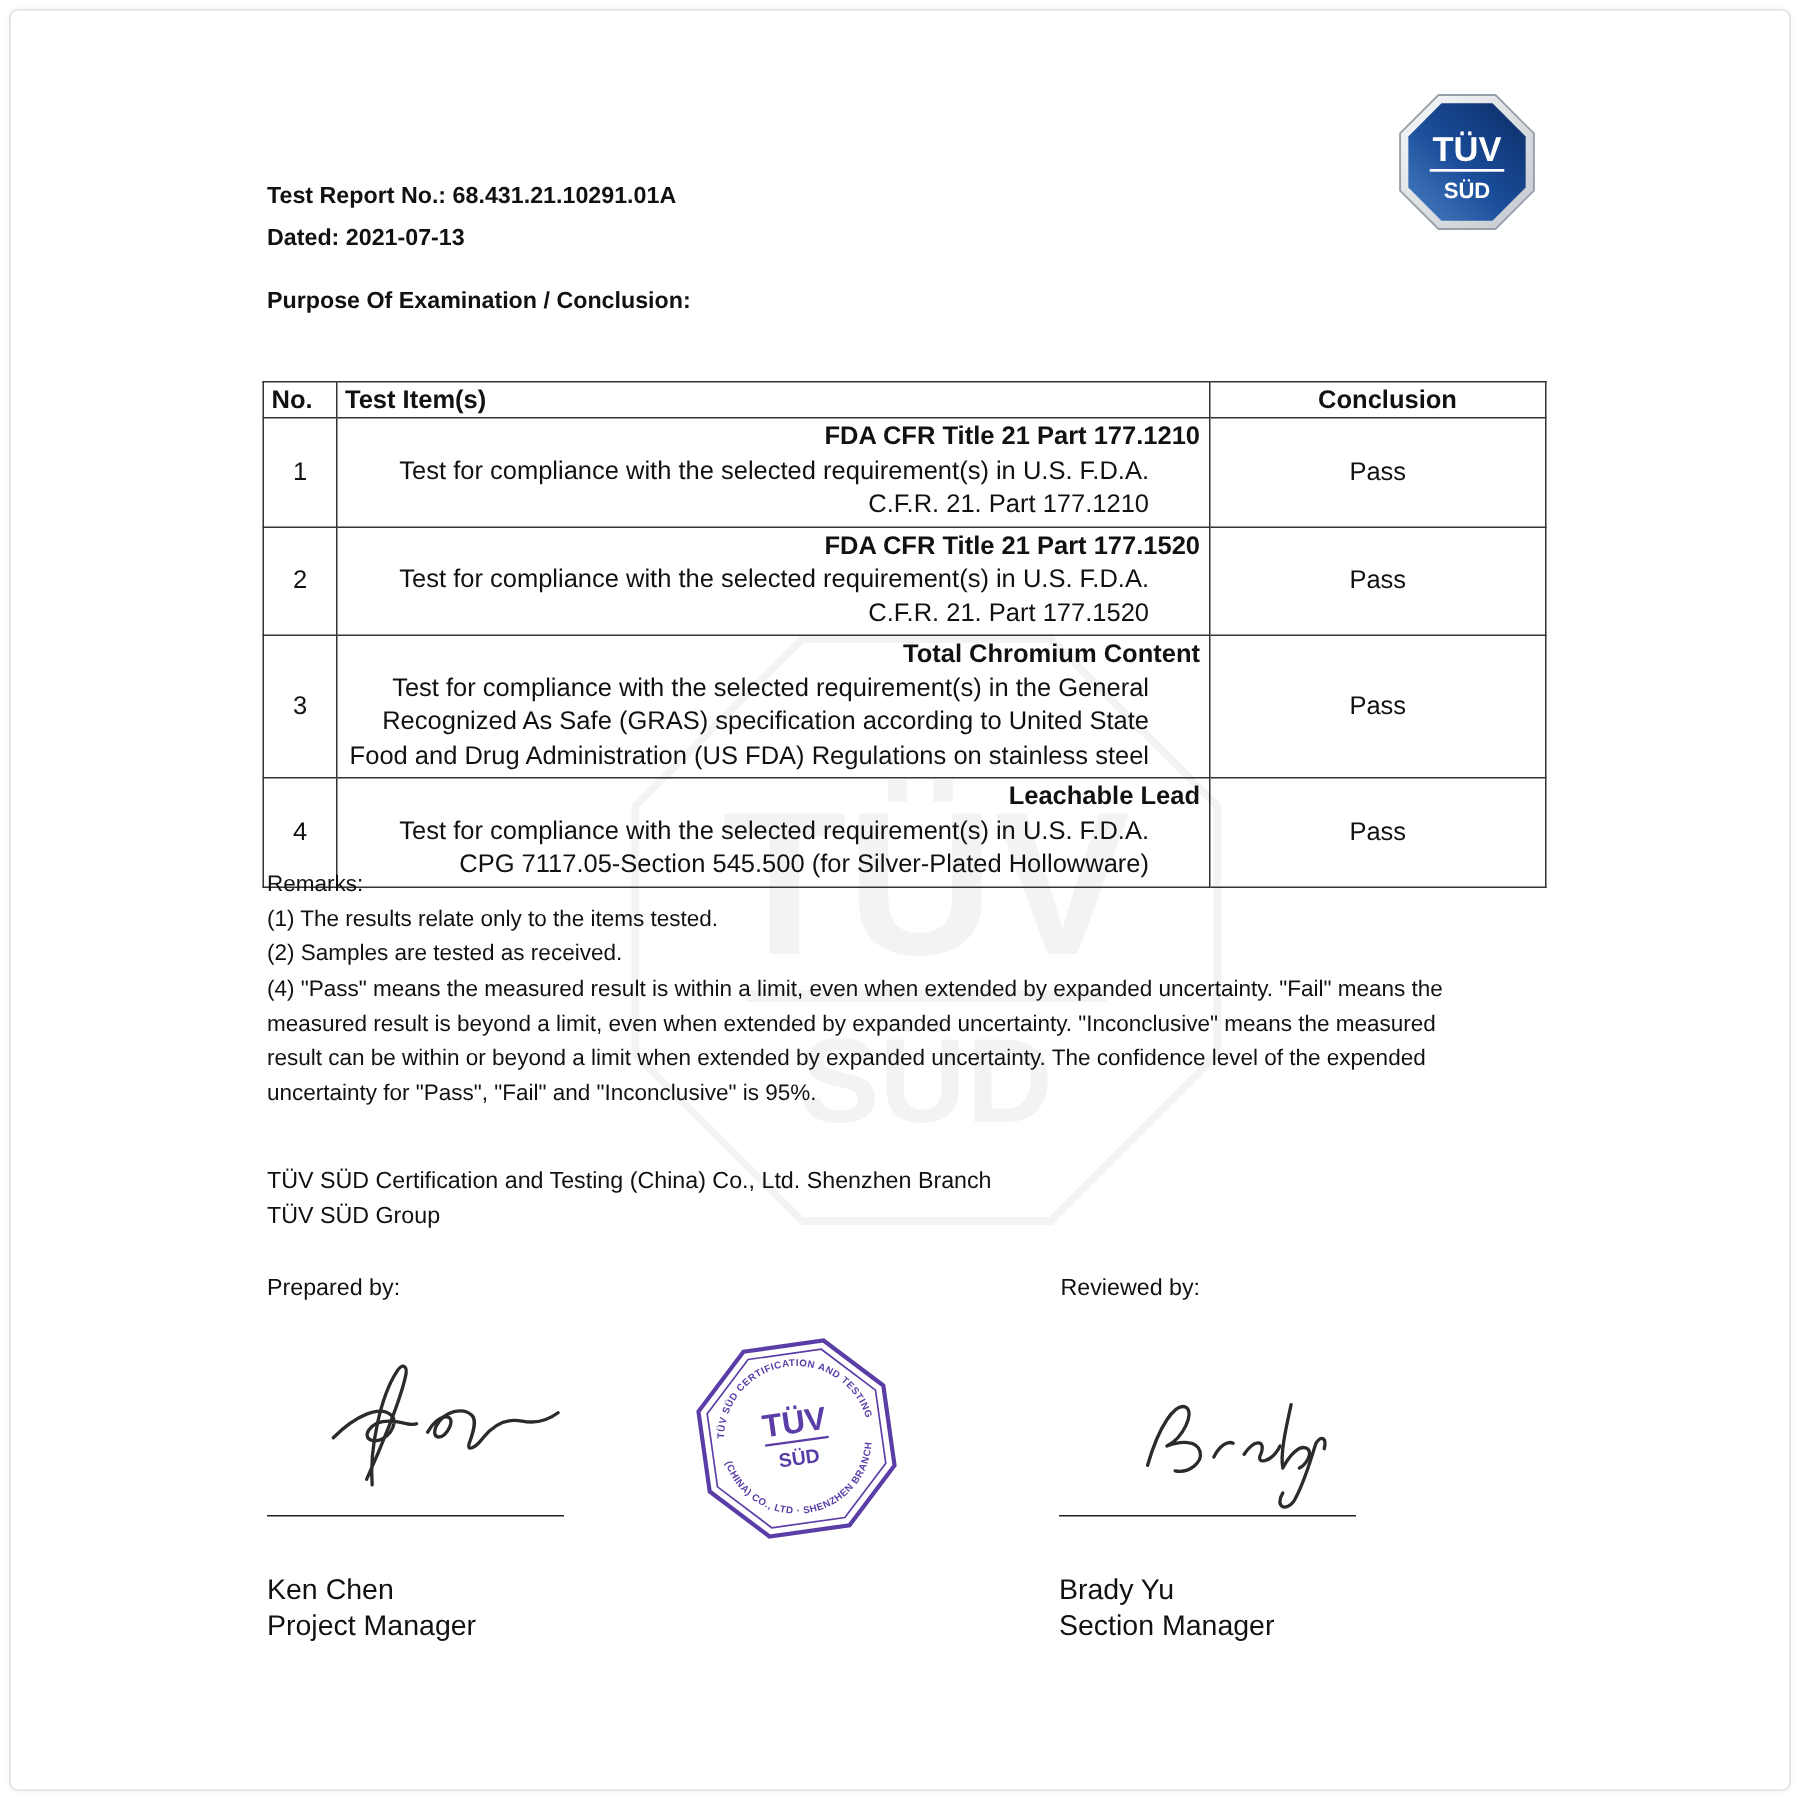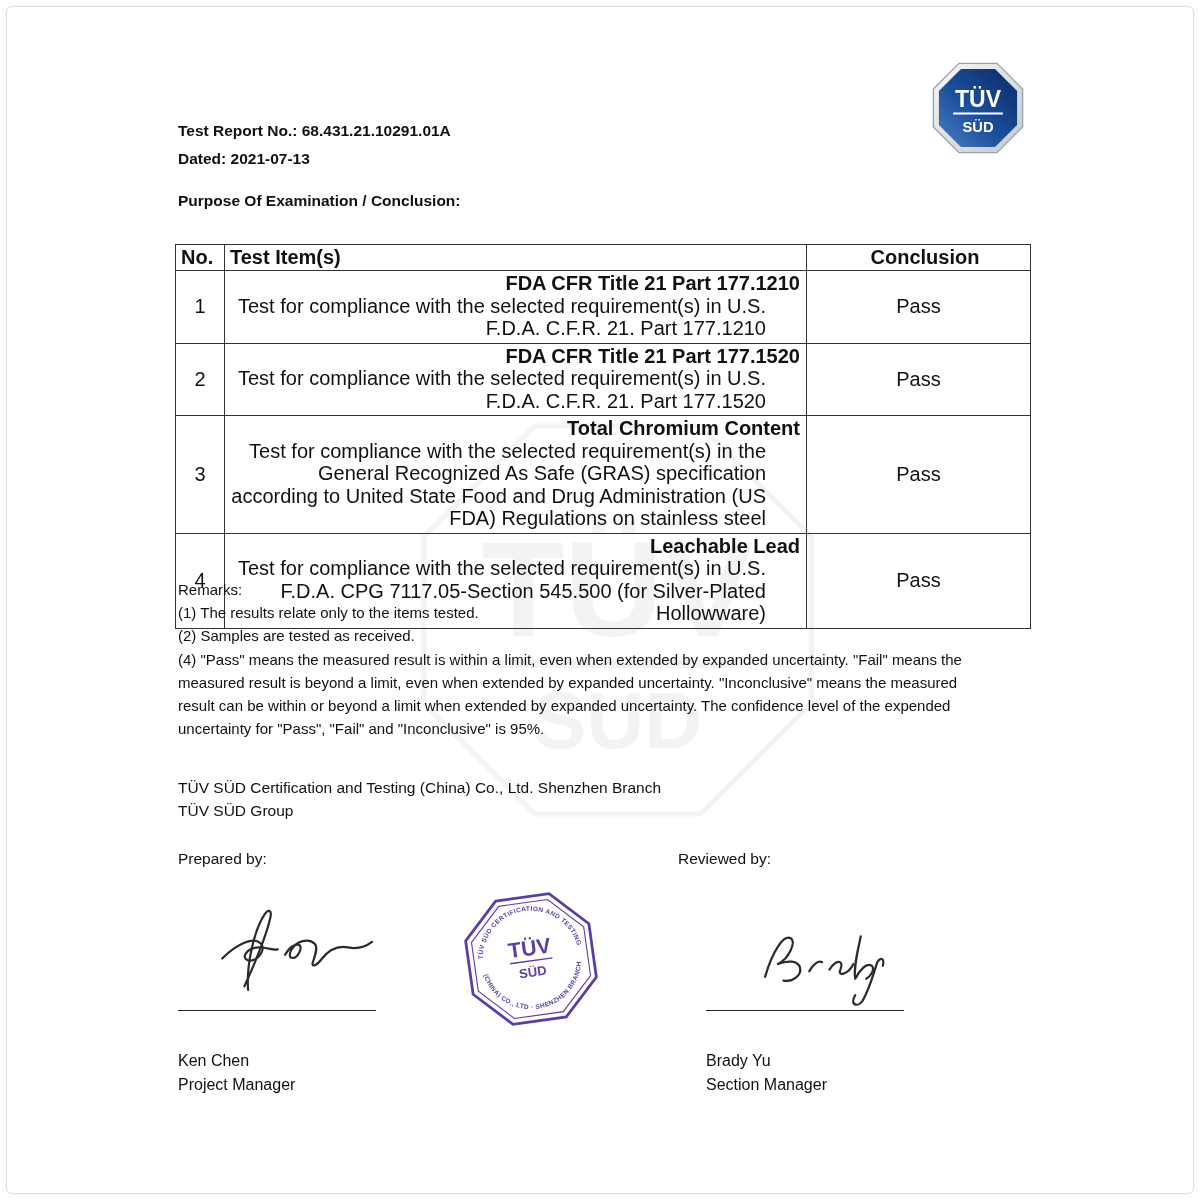--- a/index.html
+++ b/index.html
@@ -48,24 +48,24 @@
   .section-title {
     position: absolute;
     left: 178px; top: 192px;
     font-size: 15.5px;
     font-weight: bold;
   }
 
   
   .report-table {
     position: absolute;
-    left: 175px; top: 244px;
+    left: 175px; top: 254px;
     width: 813px;
     border-collapse: collapse;
-    font-size: 20px;
+    font-size: 17px;
     color: #111;
     table-layout: fixed;
   }
   .report-table th, .report-table td {
     border: 1px solid #333;
     padding: 1px 5px;
     text-align: right;
   }
   .report-table th { font-weight: bold; height: 21px; }
   th.no-col   { width: 38px;  text-align: left; }
@@ -90,34 +90,34 @@
   .company {
     position: absolute;
     left: 178px; top: 776px;
     font-size: 15.5px;
     line-height: 23px;
   }
 
   
   .label { position: absolute; top: 850px; font-size: 15.5px; }
   .label.prepared { left: 178px; }
-  .label.reviewed { left: 678px; }
+  .label.reviewed { left: 707px; }
 
   .sig { position: absolute; }
   .sig path { fill: none; stroke: #2b2b2b; stroke-width: 2.4; stroke-linecap: round; stroke-linejoin: round; }
   .sig-ken   { left: 200px; top: 898px; width: 185px; height: 108px; }
   .sig-brady { left: 735px; top: 918px; width: 165px; height: 92px; }
 
   .sig-line { position: absolute; top: 1010px; width: 198px; border-bottom: 1.5px solid #222; }
   .sig-line.left  { left: 178px; }
   .sig-line.right { left: 706px; }
 
   .stamp { position: absolute; left: 466px; top: 894px; width: 130px; height: 130px; transform: rotate(-8deg); }
 
-  .name-block { position: absolute; top: 1049px; font-size: 16px; line-height: 23.5px; }
+  .name-block { position: absolute; top: 1049px; font-size: 19px; line-height: 23.5px; }
   .name-block.left-names  { left: 178px; }
   .name-block.right-names { left: 706px; }
 </style>
 </head>
 <body>
 
 <div class="page">
 
   <div class="photo-frame"></div>
 

